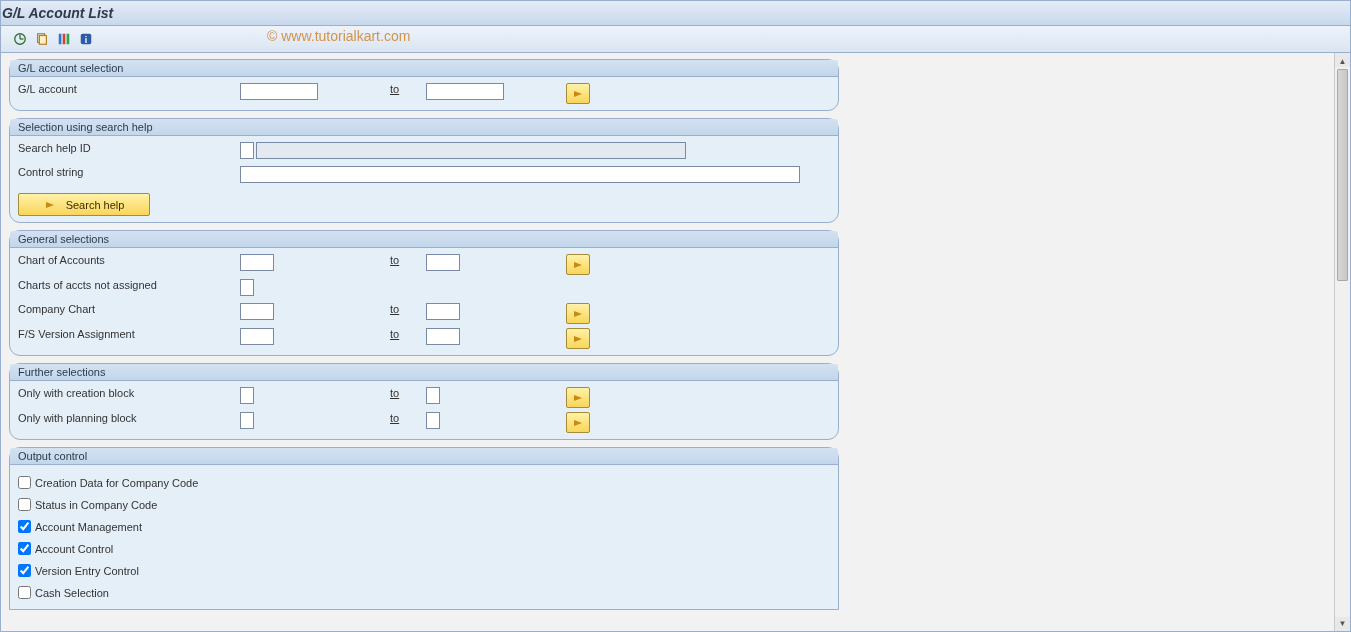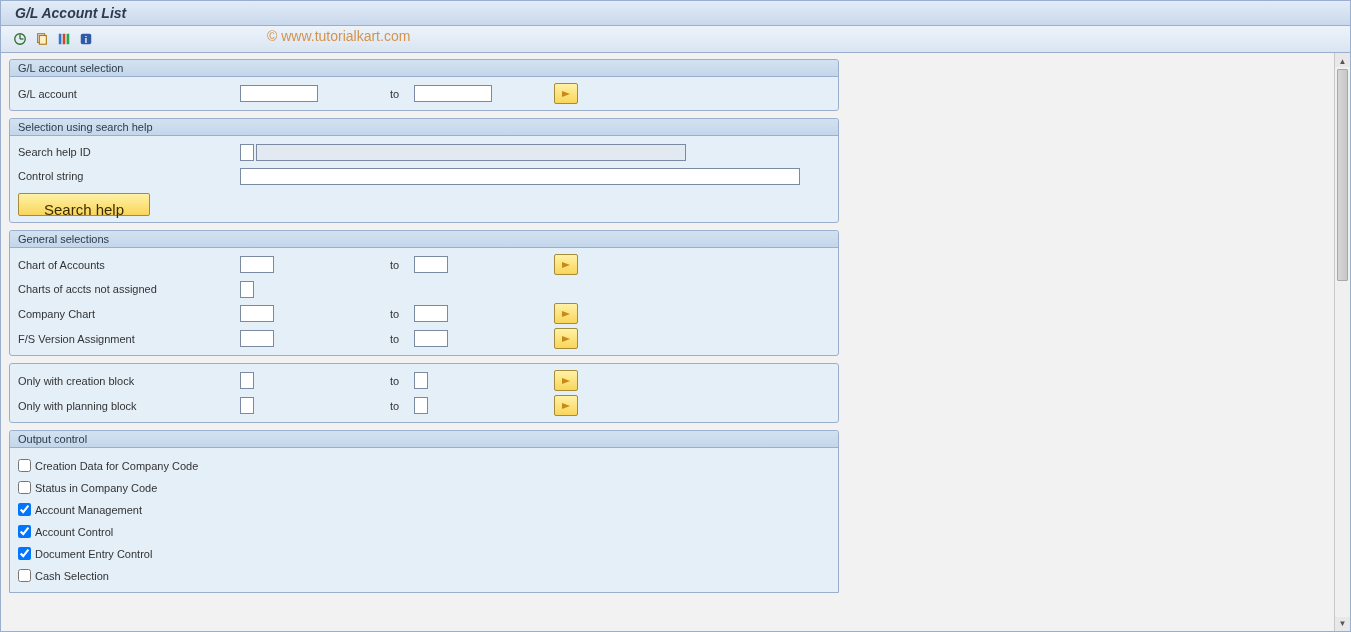--- a/index.html
+++ b/index.html
@@ -19,21 +19,21 @@
     box-sizing: border-box;
     border: 1px solid #9aaecd;
     background: #f2f2f2;
     display: flex;
     flex-direction: column;
   }
   
   .titlebar {
     background: linear-gradient(to bottom, #e3ecf7, #c9d8ec);
     border-bottom: 1px solid #9aaecd;
-    padding: 4px 10px 4px 14px;
+    padding: 4px 10px 4px 1px;
     font-size: 14px;
     font-weight: bold;
     font-style: italic;
     color: #2f3b4c;
   }
   
   .toolbar {
     background: linear-gradient(to bottom, #edf3fa, #dae5f2);
     border-bottom: 1px solid #9aaecd;
     padding: 4px 10px;
@@ -104,21 +104,21 @@
     left: 2px;
     right: 2px;
     height: 210px;
     background: linear-gradient(to right, #d6d6d6, #c7c7c7);
     border: 1px solid #a8a8a8;
     border-radius: 1px;
   }
   
   .group {
     border: 1px solid #9aaecd;
-    border-radius: 3px;
+    border-radius: 11px;
     margin-bottom: 7px;
     width: 830px;
     background: #daeaf6;
     box-sizing: border-box;
   }
   .group.light {
     background: #e5eff8;
   }
   .group.last {
     margin-bottom: 12px;
@@ -130,37 +130,38 @@
     font-size: 11px;
     border-top-left-radius: 3px;
     border-top-right-radius: 3px;
     color: #2c3a4b;
   }
   .group-body {
     padding: 6px 8px 6px 8px;
   }
   .row {
     display: flex;
-    align-items: center;
+    align-items: flex-start;
     margin-bottom: 4px;
     min-height: 20px;
   }
   .row:last-child { margin-bottom: 0; }
   .lbl {
     width: 222px;
     flex: none;
     padding-left: 0;
   }
   .cell-from {
     width: 150px;
     flex: none;
   }
   .cell-to-lbl {
-    width: 24px;
+    width: 36px;
     flex: none;
+    text-decoration: underline;
   }
   .cell-to {
     width: 140px;
     flex: none;
   }
   .cell-btn {
     flex: none;
   }
   input.txt, input.txt-sm, input.txt-tiny, input.txt-long, input.txt-long-ro, input.txt-xs {
     height: 17px;
@@ -192,24 +193,23 @@
   .y-btn-wide {
     height: 21px;
     width: 130px;
     background: linear-gradient(to bottom, #fff1a7, #f9d65a);
     border: 1px solid #a58b3a;
     border-radius: 2px;
     display: inline-flex;
     align-items: center;
     justify-content: center;
     cursor: pointer;
-    font-size: 15px;
+    font-size: 11px;
     color: #3d2d00;
     gap: 10px;
-    flex-direction: column;
   }
   .sh-btn-row {
     padding-top: 3px;
   }
   .cb-row {
     display: flex;
     align-items: flex-end;
     margin-bottom: 4px;
     min-height: 18px;
   }
@@ -338,20 +338,21 @@
             <span class="cell-btn"><span class="y-btn">
                   <svg width="12" height="10" viewBox="0 0 12 10">
                     <polygon points="2,2 10,5 2,8" fill="#c88a15"></polygon>
                   </svg>
                 </span></span>
           </div>
         </div>
       </div>
 
       <div class="group light">
+        <div class="group-header">Further selections</div>
         <div class="group-body">
           <div class="row">
             <span class="lbl">Only with creation block</span>
             <span class="cell-from"><input class="txt-tiny" type="text" style=""></span>
             <span class="cell-to-lbl">to</span>
             <span class="cell-to"><input class="txt-tiny" type="text" style=""></span>
             <span class="cell-btn"><span class="y-btn">
                   <svg width="12" height="10" viewBox="0 0 12 10">
                     <polygon points="2,2 10,5 2,8" fill="#c88a15"></polygon>
                   </svg>
@@ -386,21 +387,21 @@
             <div class="cb-row">
               <input type="checkbox" checked="" style="">
               <span>Account Management</span>
             </div>
             <div class="cb-row">
               <input type="checkbox" checked="" style="">
               <span>Account Control</span>
             </div>
             <div class="cb-row">
               <input type="checkbox" checked="" style="">
-              <span>Document Entry Control</span>
+              <span>Version Entry Control</span>
             </div>
             <div class="cb-row">
               <input type="checkbox" style="">
               <span>Cash Selection</span>
             </div>
           </div>
       </div>
 
     </div>
 

